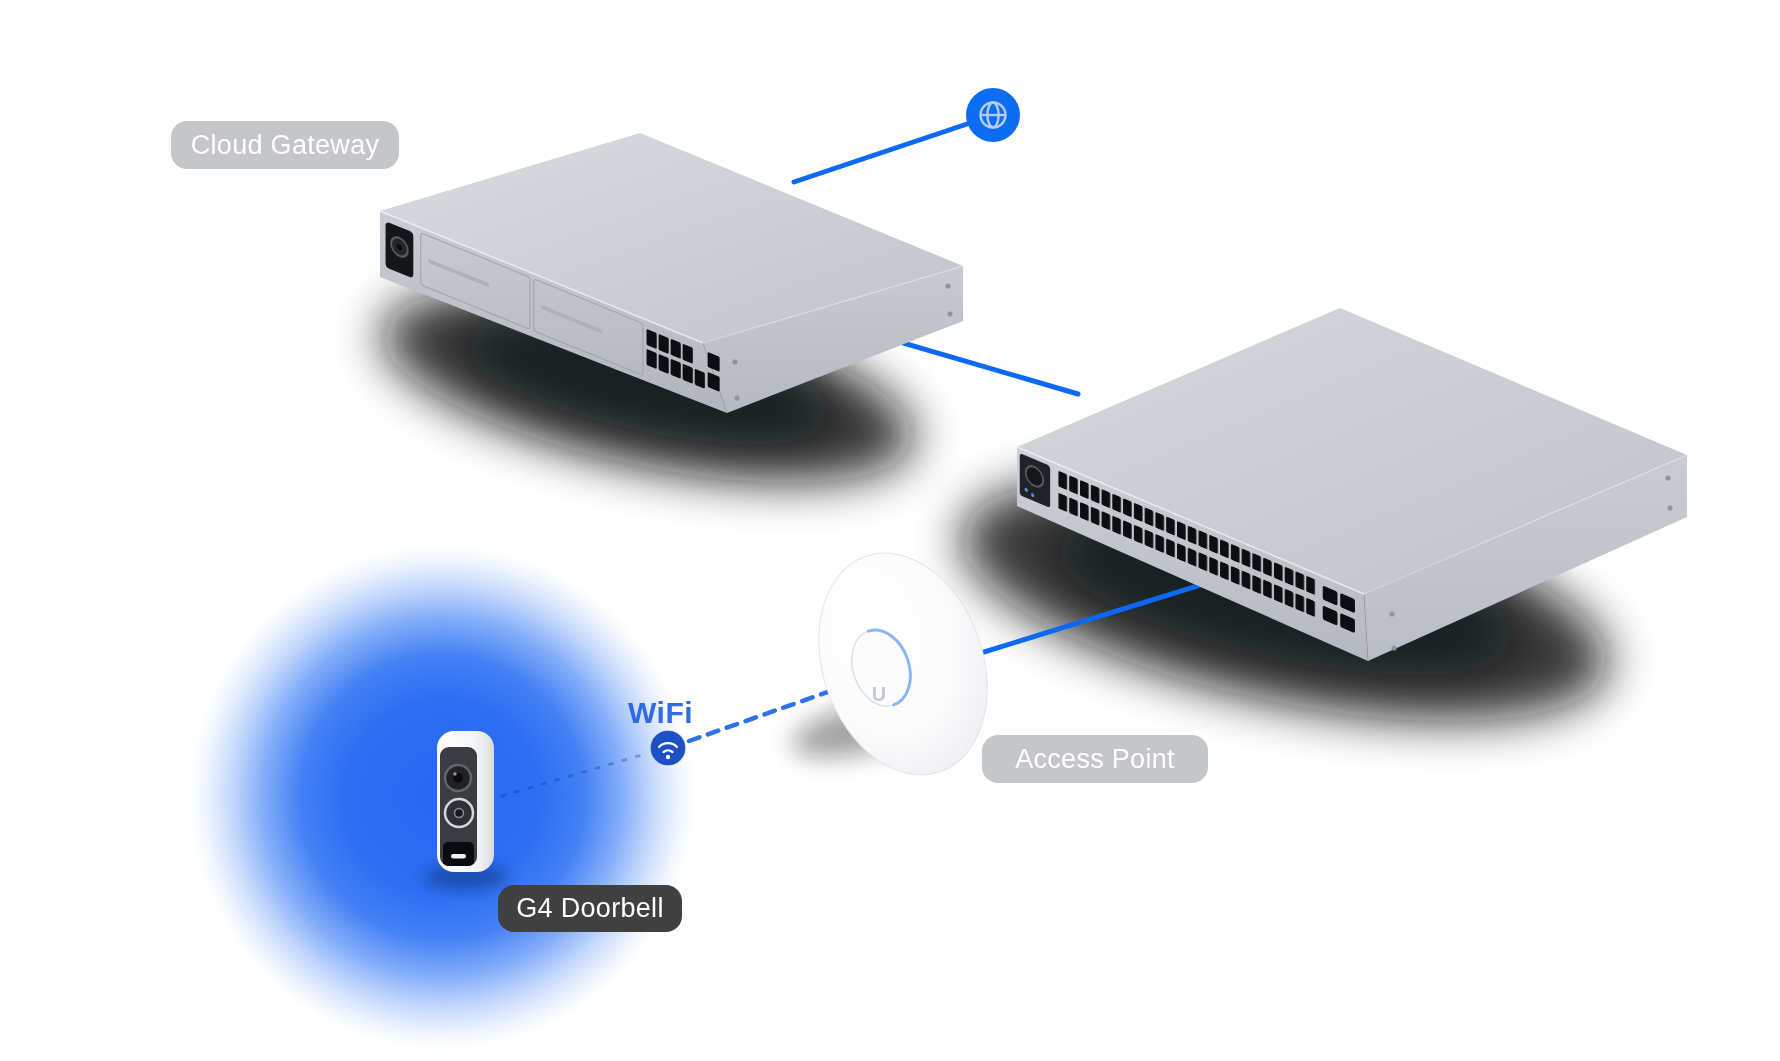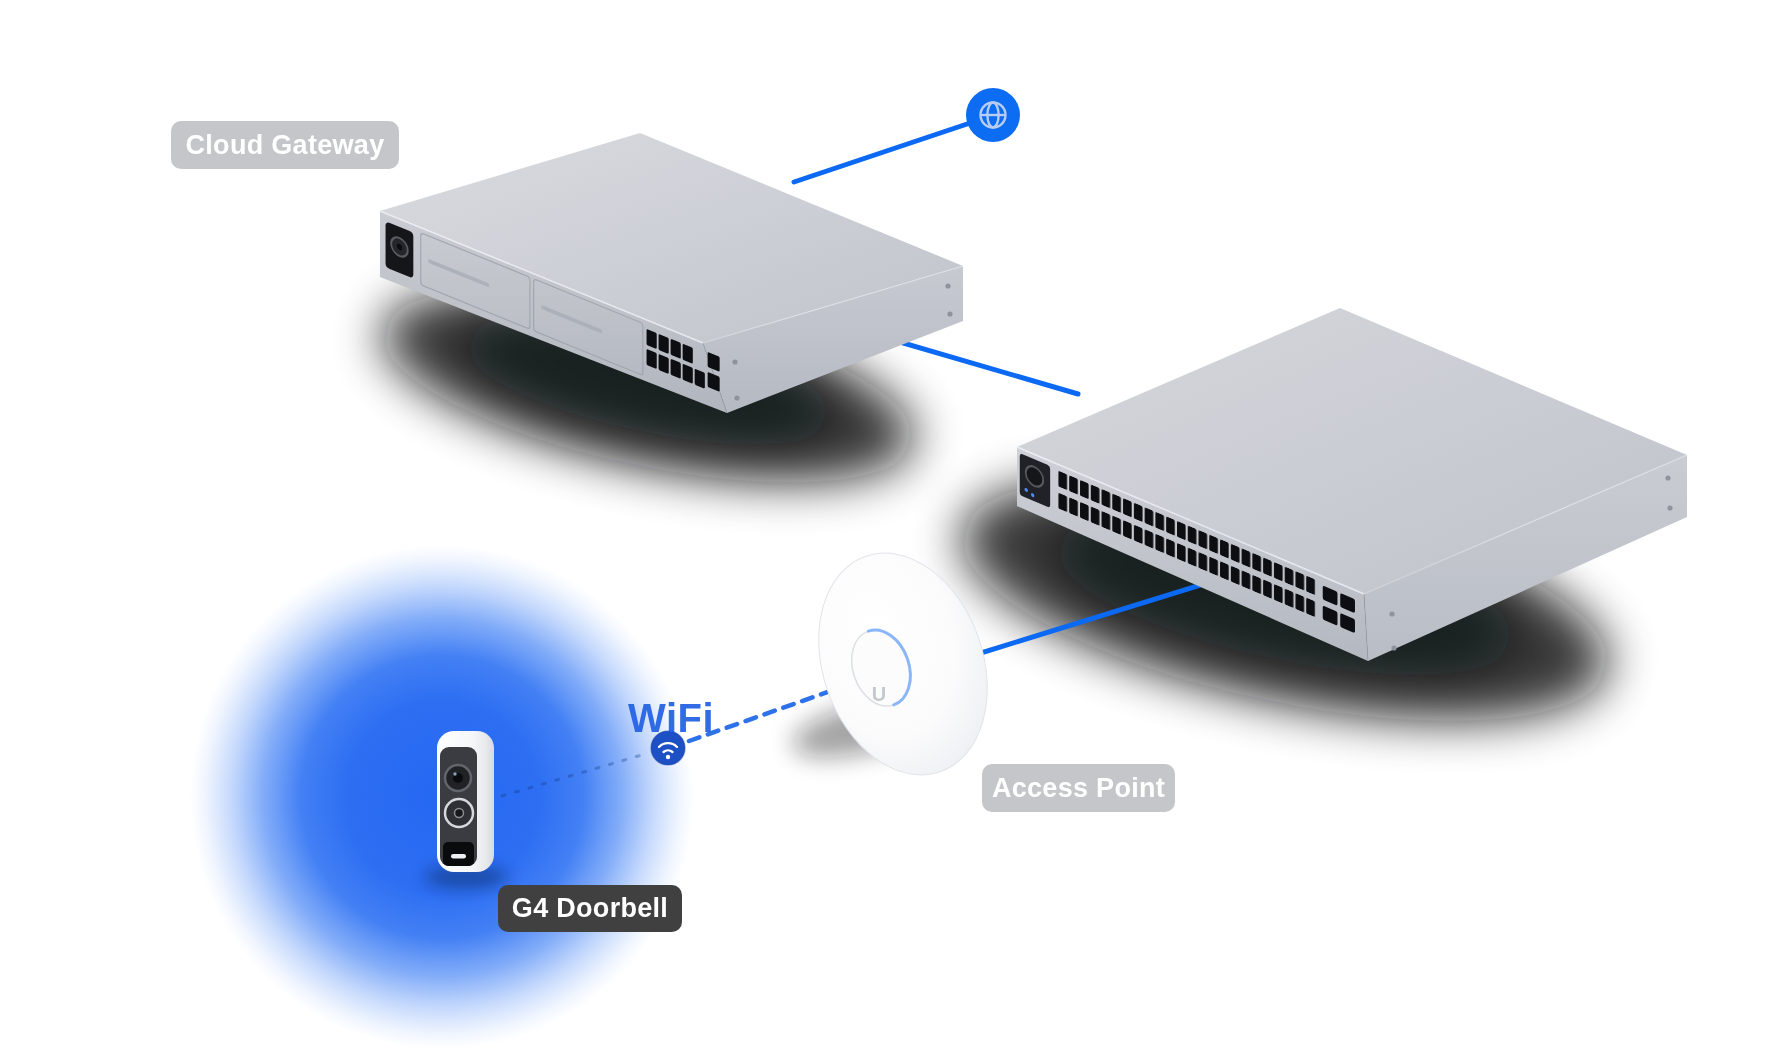--- a/index.html
+++ b/index.html
@@ -3,27 +3,27 @@
 <meta charset="utf-8">
 <style>
   html,body{margin:0;padding:0;background:#ffffff;}
   .stage{
     position:relative;width:1780px;height:1061px;overflow:hidden;background:#ffffff;
     font-family:"Liberation Sans",sans-serif;
   }
   .scene{position:absolute;left:0;top:0;width:1780px;height:1061px;display:block;}
   .label{
     position:absolute;display:flex;align-items:center;justify-content:center;
-    border-radius:10px;color:#ffffff;font-weight:700;font-size:27px;letter-spacing:.3px;
+    border-radius:16px;color:#ffffff;font-weight:400;font-size:27px;letter-spacing:.3px;
     white-space:nowrap;
   }
   .label.gray{background:#c5c6c9;}
   .label.blue{background:#404040;}
   .wifi-text{
-    position:absolute;font-weight:600;font-size:40px;letter-spacing:.5px;
+    position:absolute;font-weight:600;font-size:30px;letter-spacing:.5px;
     color:rgba(33,96,226,0.92);
   }
 </style>
 </head>
 <body>
 
 <div class="stage">
 
   <svg class="scene" viewBox="0 0 1780 1061">
     <defs>
@@ -210,19 +210,19 @@
         <path d="M 659,747 a 12.5,12.5 0 0 1 18,0"></path>
         <path d="M 663.5,752 a 7,7 0 0 1 9,0"></path>
       </g>
       <circle cx="668" cy="757" r="2.2" fill="#ffffff"></circle>
     </g>
   </svg>
 
   <div class="label gray" style="left:171px;top:121px;width:228px;height:48px">Cloud Gateway</div>
 
 
-  <div class="label gray" style="left:982px;top:764px;width:193px;height:48px">Access Point</div>
+  <div class="label gray" style="left:982px;top:735px;width:226px;height:48px">Access Point</div>
 
   <div class="label blue" style="left:498px;top:885px;width:184px;height:47px">G4 Doorbell</div>
 
   <div class="wifi-text" style="left:628px;top:696px">WiFi</div>
 
 </div>
 
 </body></html>

